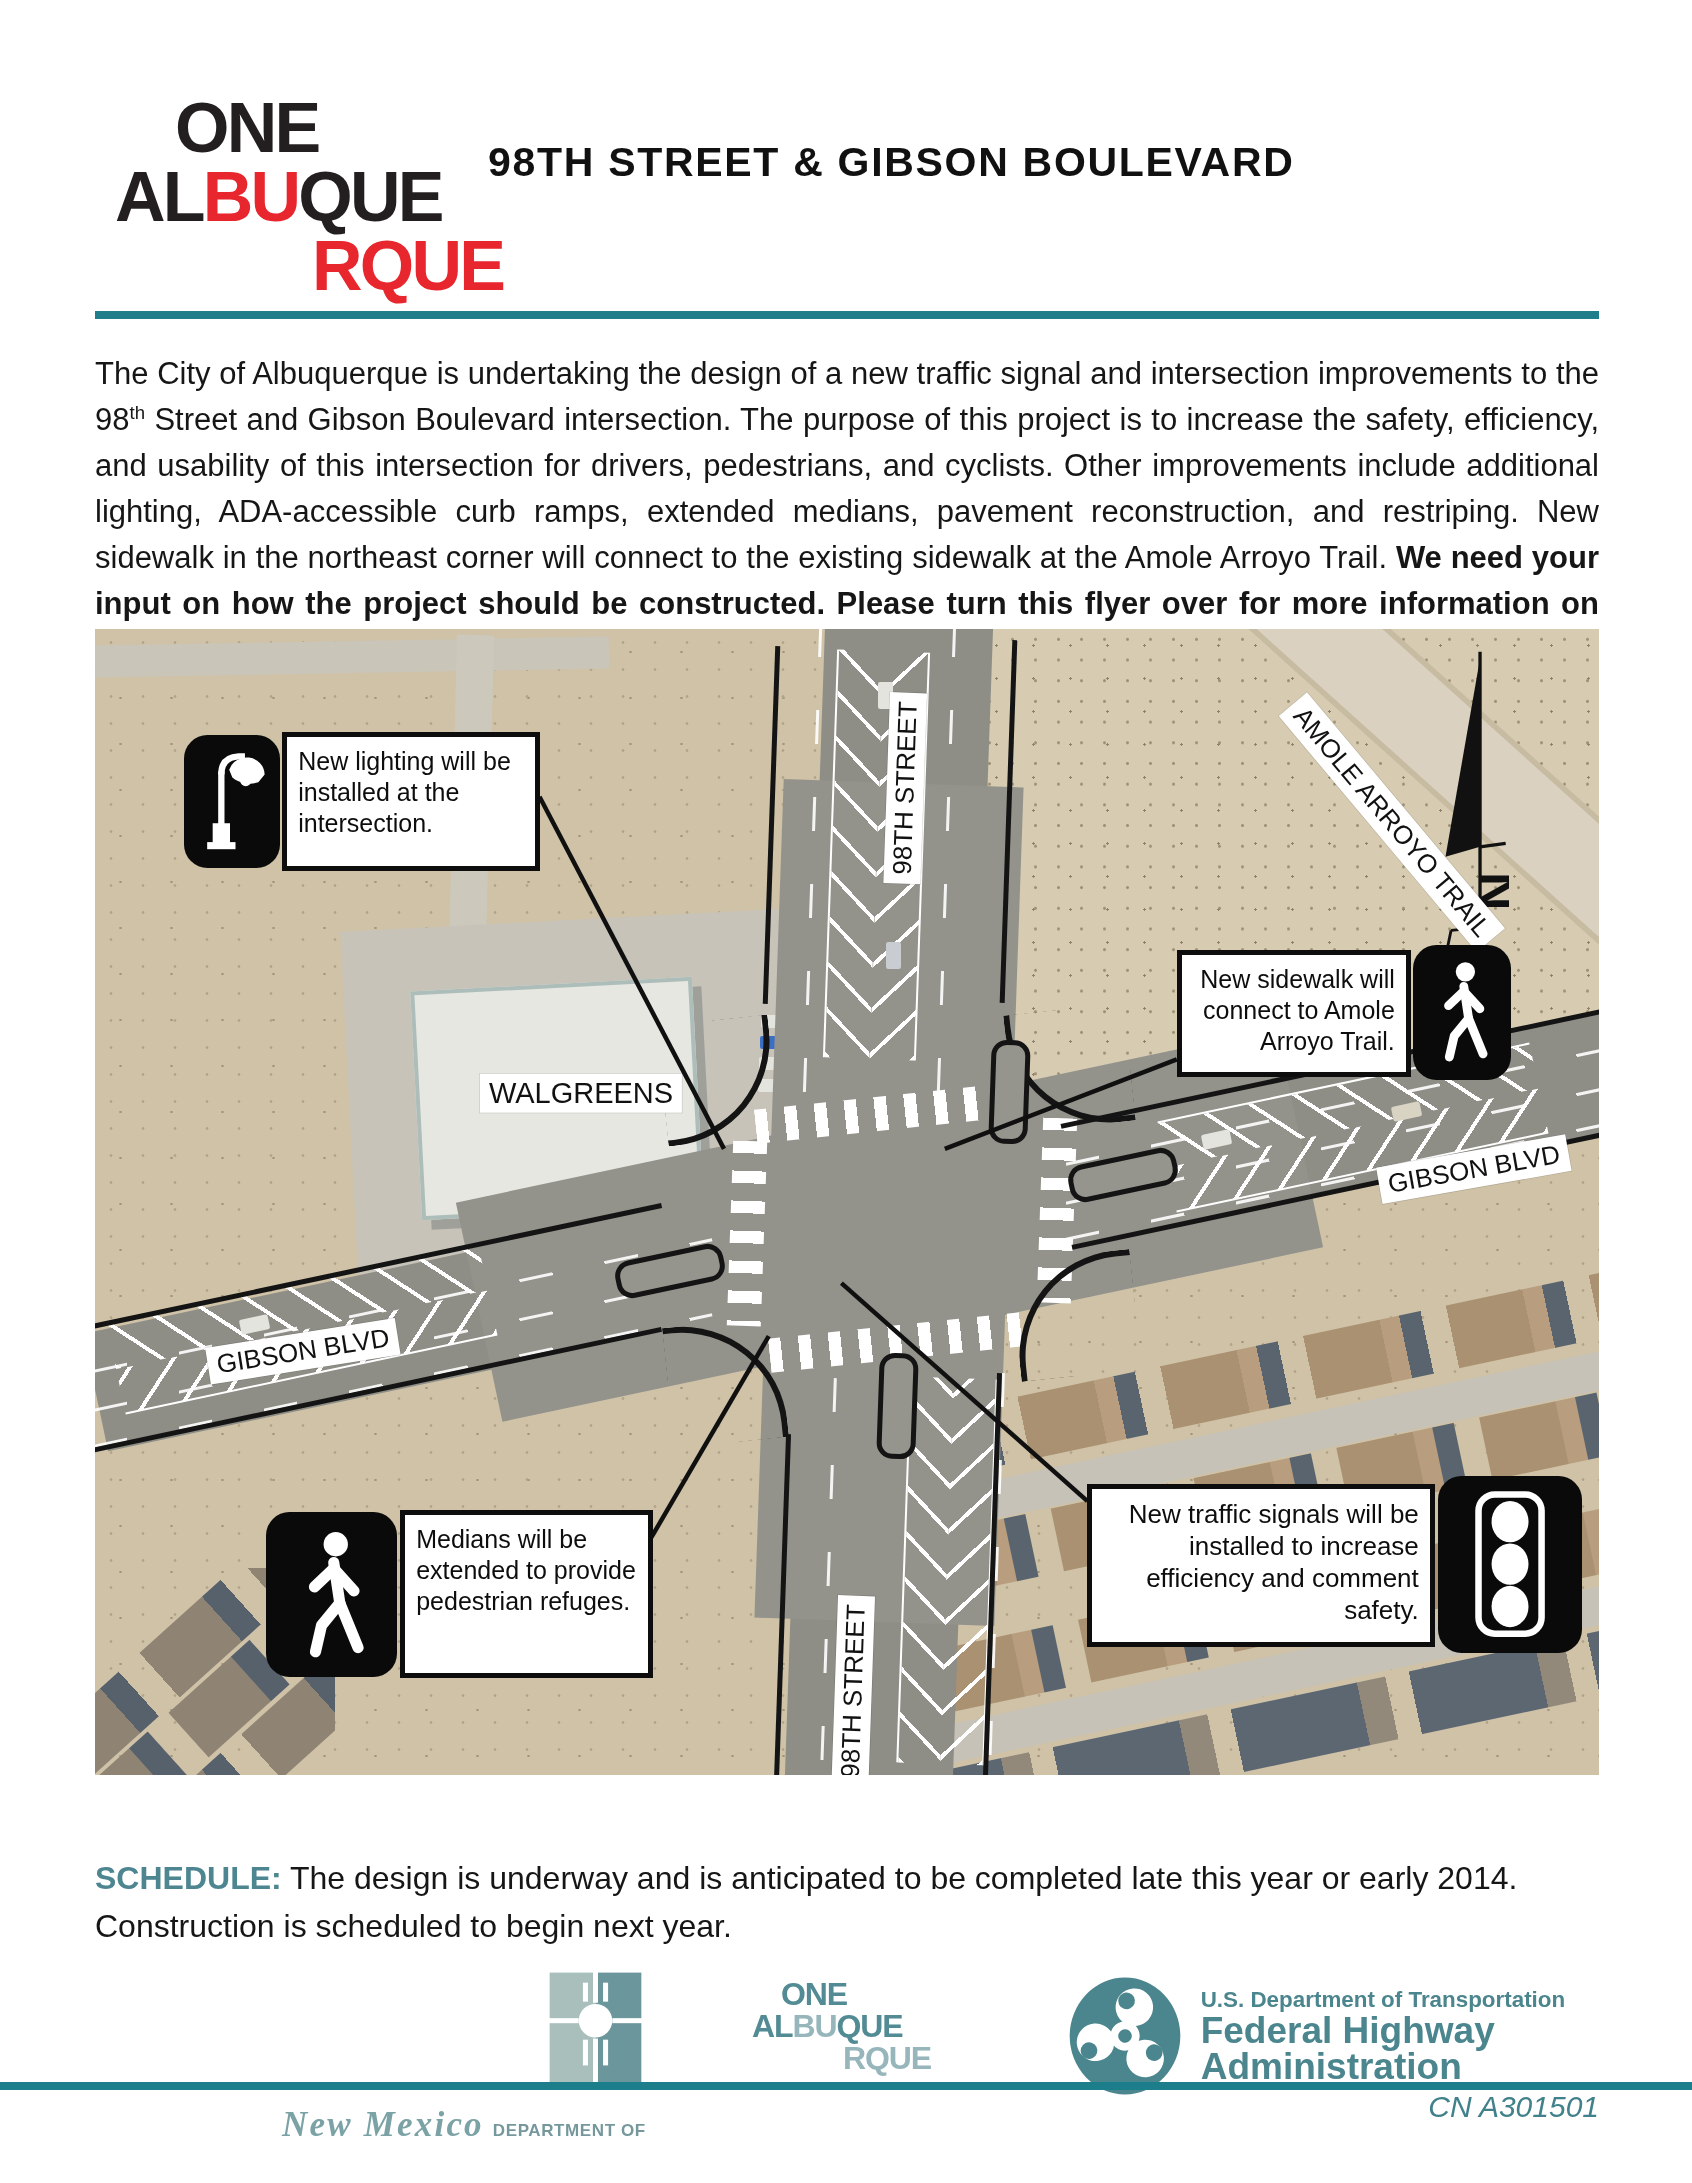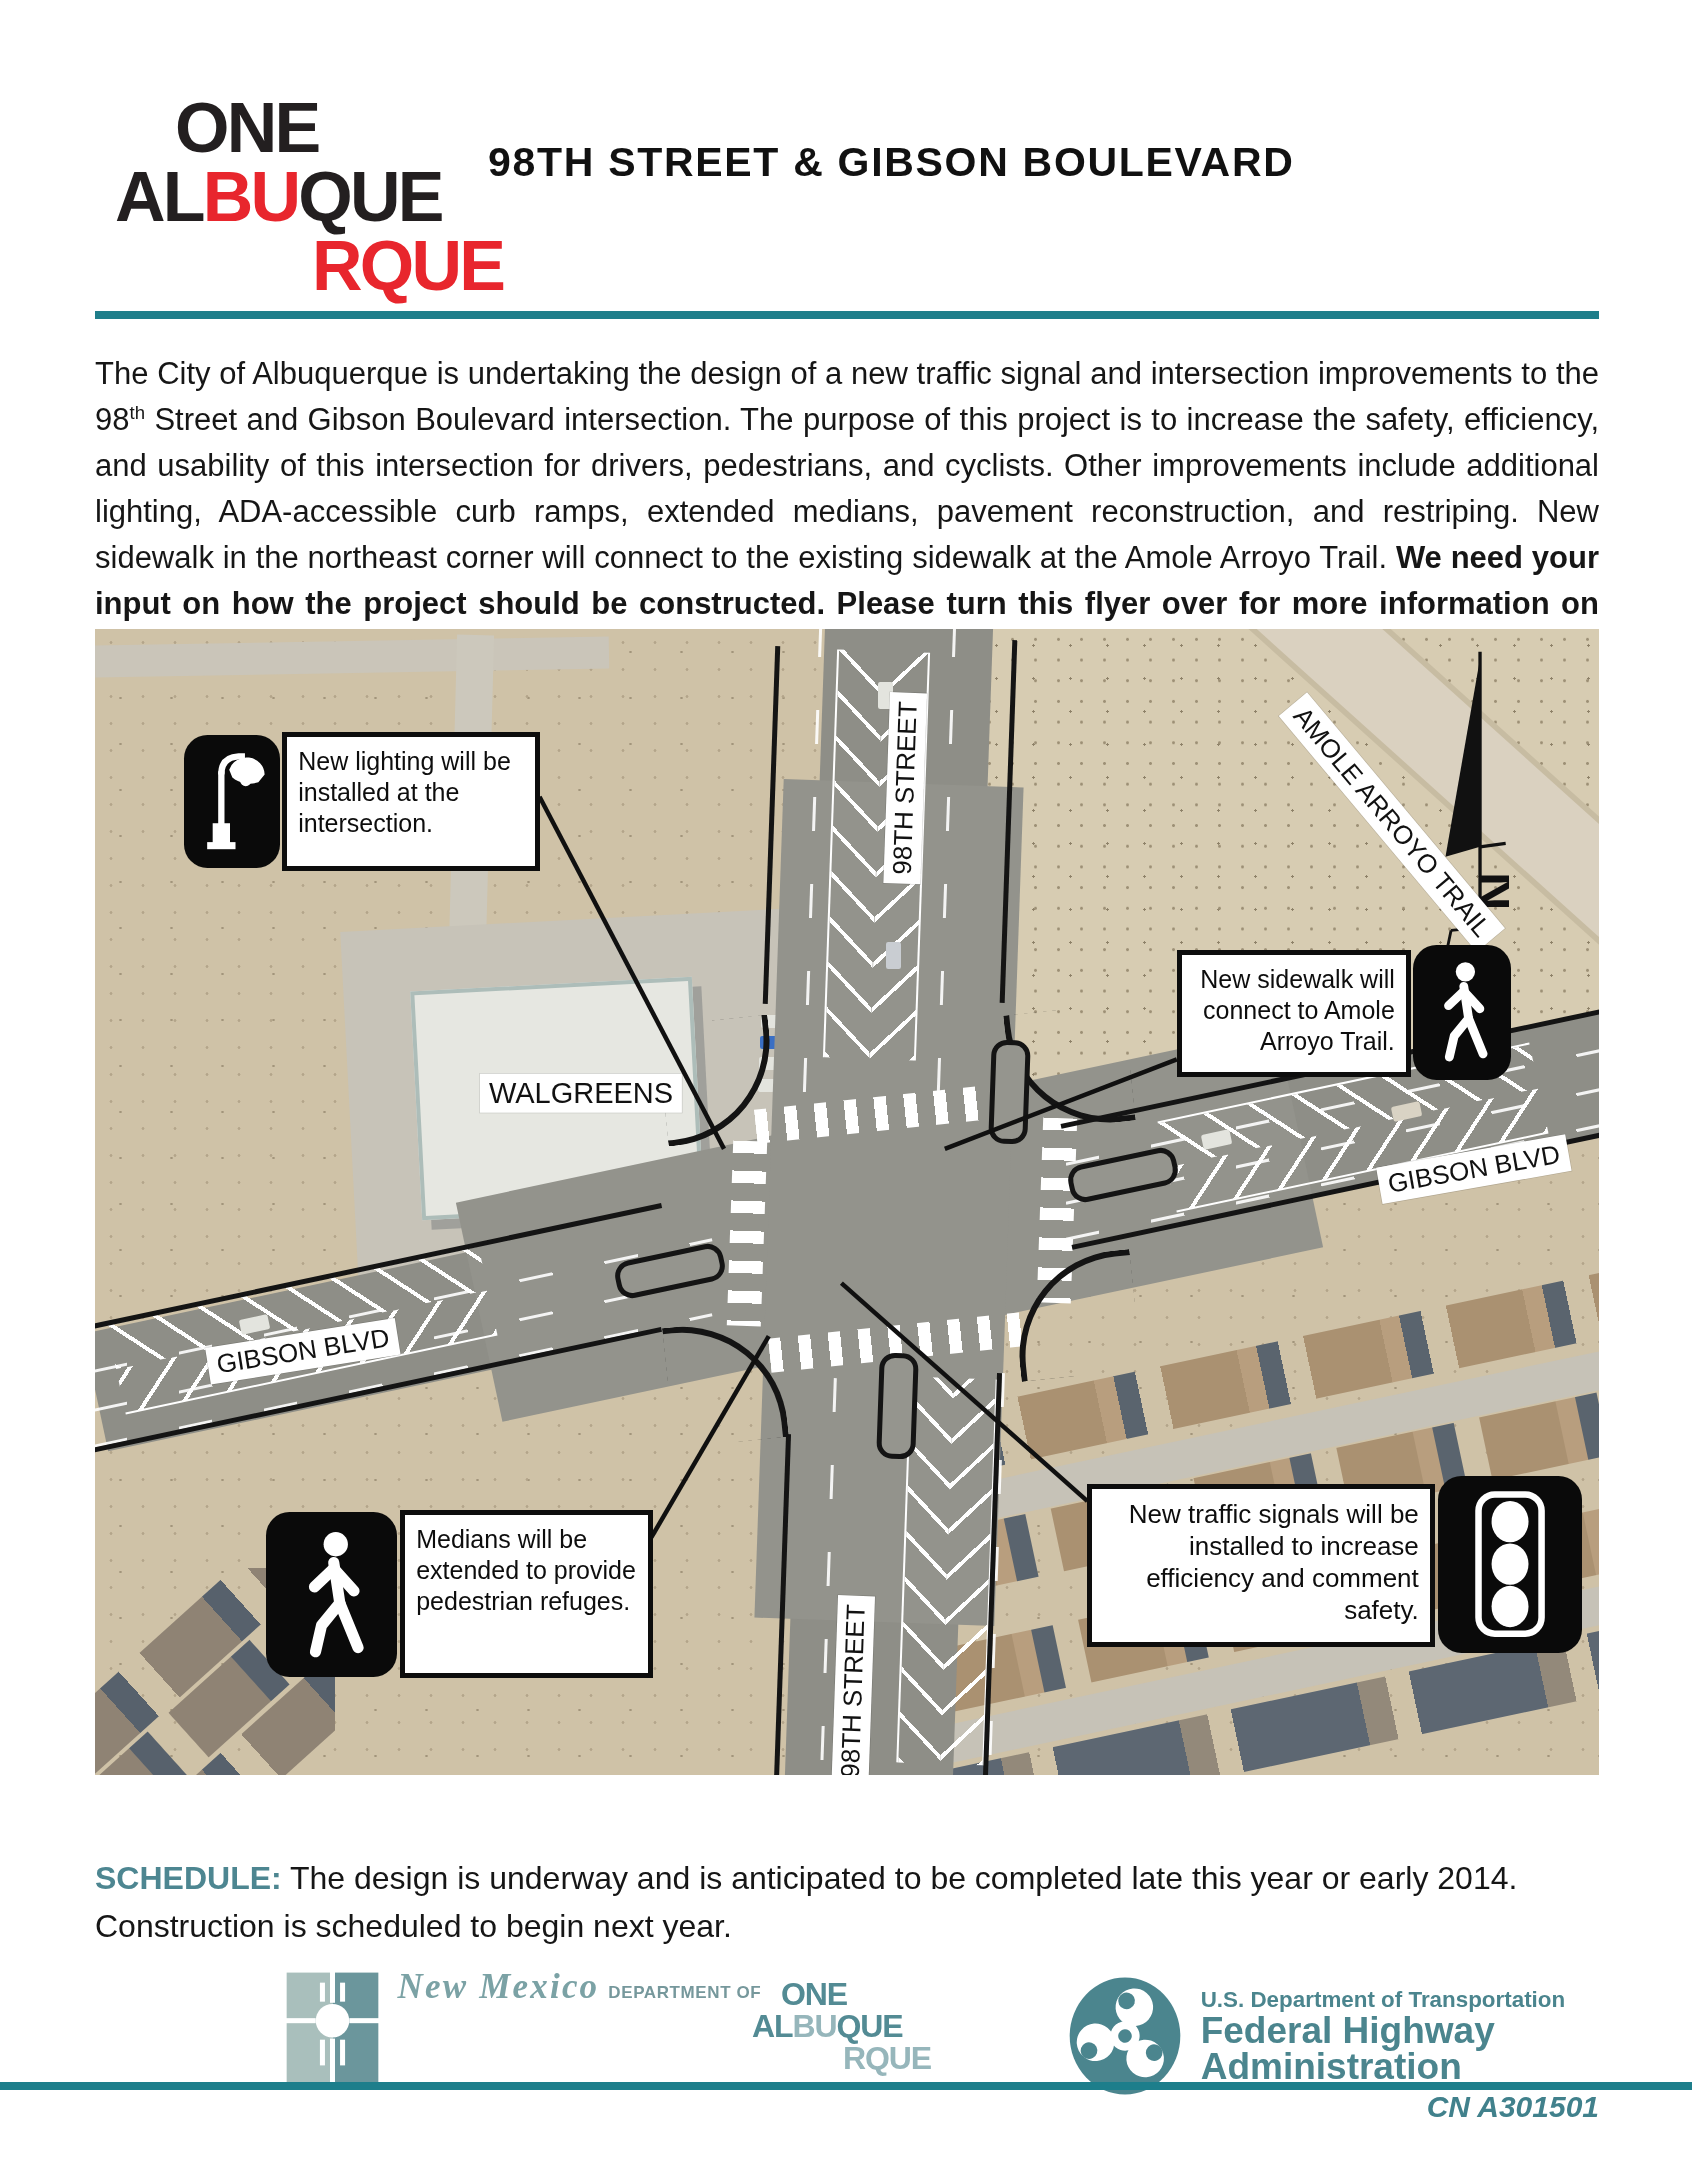--- a/index.html
+++ b/index.html
@@ -81,34 +81,34 @@
 
   .callout-box{position:absolute;background:#fff;border:5px solid #0d0d0d;color:#0d0d0d;
                font-size:25px;line-height:31px;padding:9px 11.2px;z-index:50;box-sizing:border-box;}
   .icon-tile{position:absolute;background:#0a0a0a;border-radius:23.5px;z-index:50;
              display:flex;align-items:center;justify-content:center;}
   .icon-tile svg{width:82%;height:86%;}
 
   
   .schedule{position:absolute;left:95px;top:1822px;width:1504px;font-size:32px;line-height:48px;color:#161616;}
   .schedule .lbl{color:#4d8691;font-weight:bold;}
-  .nmdot{position:absolute;left:282px;top:1967px;display:flex;align-items:flex-start;gap:14.5px;}
+  .nmdot{position:absolute;left:282px;top:1967px;display:flex;align-items:flex-end;gap:14.5px;flex-direction:column;}
   .nmdot .script{font-family:"Liberation Serif",serif;font-style:italic;font-weight:bold;
                  font-size:35px;color:#7ba2a5;letter-spacing:2.2px;}
   .nmdot .dept{font-size:17px;font-weight:bold;color:#76989c;margin-left:9px;letter-spacing:0.6px;}
   .nmdot .name{font-size:36px;font-weight:bold;color:#a3bab7;letter-spacing:2.2px;margin-top:1.1px;}
   .abqfoot{position:absolute;left:752px;top:1978px;font-weight:bold;font-size:32px;line-height:32px;letter-spacing:-1.1px;}
   .abqfoot .r1{margin-left:29px;} .abqfoot .r3{margin-left:91px;}
   .tealD{color:#538b94;} .tealL{color:#96b6bb;}
   .fhwa{position:absolute;left:1065px;top:1976px;display:flex;align-items:center;gap:15.7px;color:#4b858e;}
   .fhwa .t0{font-size:22.4px;font-weight:bold;}
   .fhwa .t1{font-size:37px;font-weight:bold;line-height:36px;}
   .rule-bottom{position:absolute;left:0;top:2082px;width:1692px;height:8.4px;background:#1d7e8b;}
   .cn{position:absolute;left:1364px;top:2090px;width:235px;text-align:right;
-      font-size:30px;font-weight:bold;font-style:italic;color:#41818c;}
+      font-size:30px;font-weight:normal;font-style:italic;color:#41818c;}
 </style>
 </head>
 <body>
 
 <div class="page">
 
   <div class="brandlogo">
     <div class="r1 ink">ONE</div>
     <div class="r2"><span class="ink">AL</span><span class="red">BU</span><span class="ink">QUE</span></div>
     <div class="r3 red">RQUE</div>

